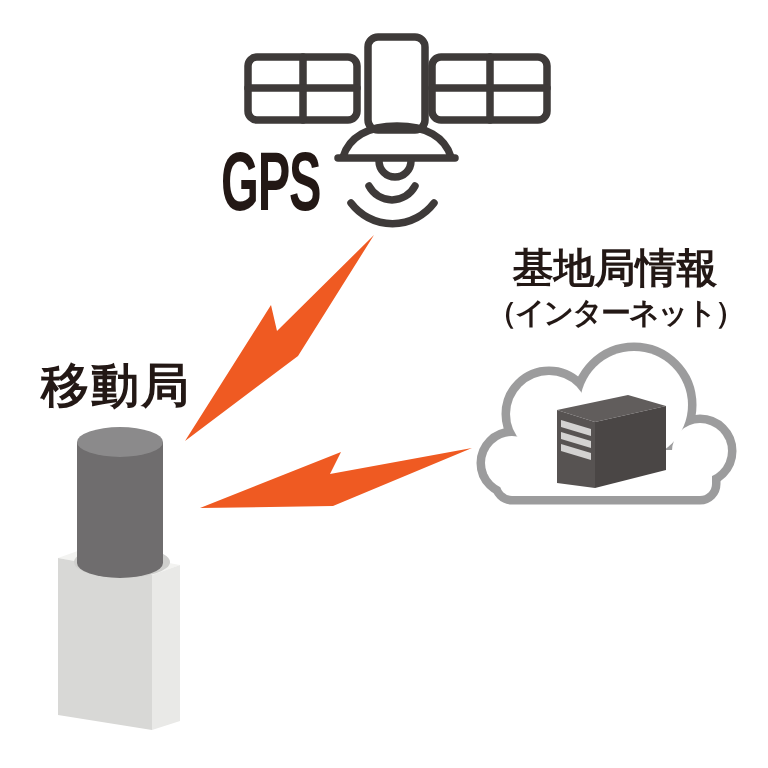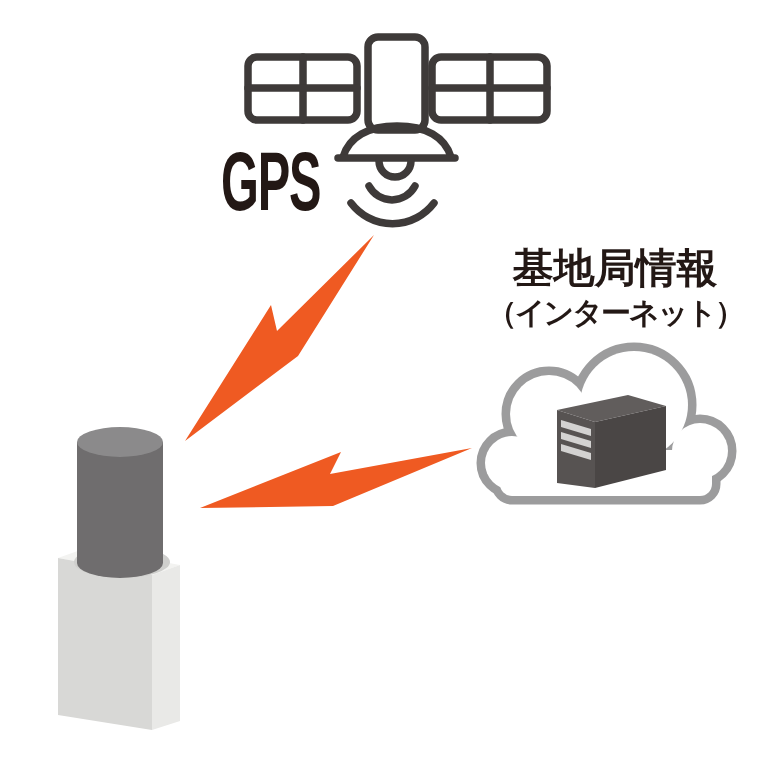--- a/index.html
+++ b/index.html
@@ -135,13 +135,14 @@
     </g>
   </svg>
 
   <div class="label gps-label">GPS</div>
 
   <div class="base-block">
     <div class="label base-title">基地局情報</div>
     <div class="label base-subtitle">（インターネット）</div>
   </div>
 
+  <div class="label mobile-label">移動局</div>
 </div>
 
 </body></html>

